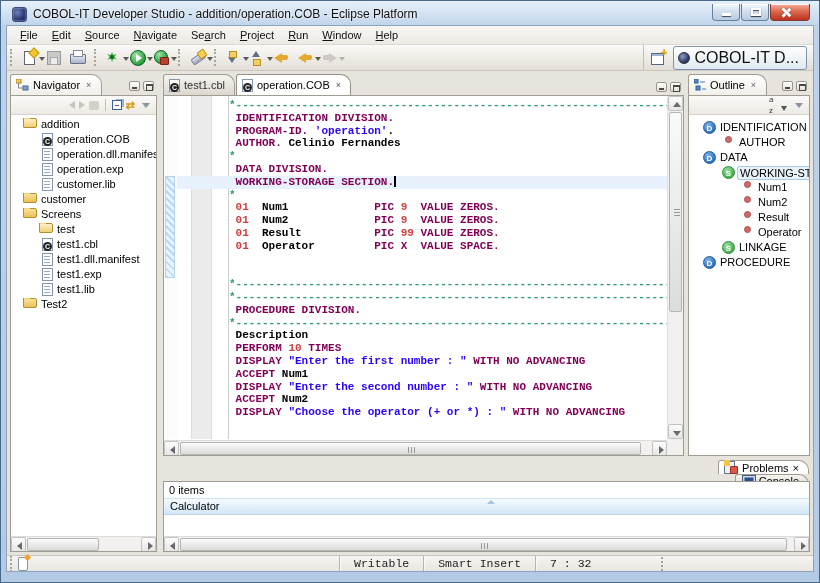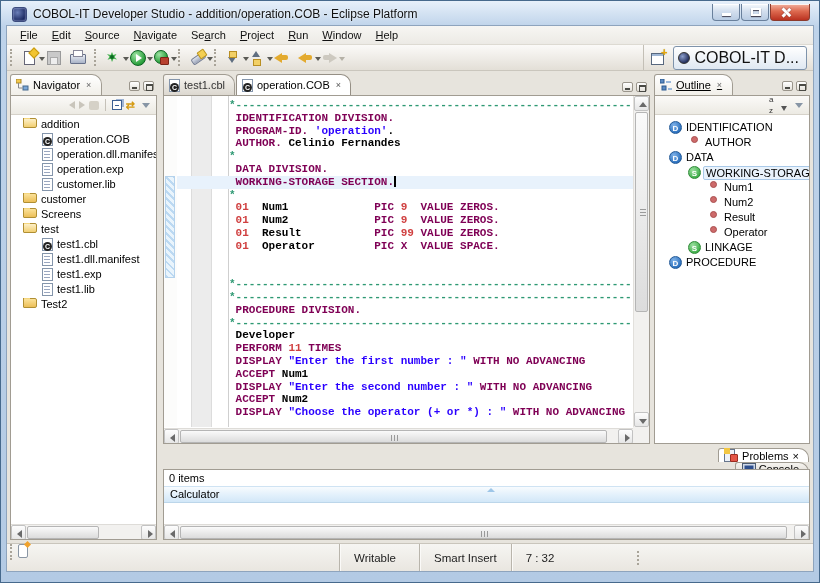--- a/index.html
+++ b/index.html
@@ -138,21 +138,21 @@
   .mline { position:absolute; left:64px; top:0; bottom:16px; width:1px; background:#cfcfcf; }
   .curline { position:absolute; left:13px; right:16px; height:13px; background:#e8f2fc; }
   .code { position:absolute; left:13px; top:0; right:16px; bottom:16px; overflow:hidden; padding:3px 0 0 52px; font-family:"Liberation Mono","DejaVu Sans Mono",monospace; font-size:11px; font-weight:bold; line-height:12.8px; }
   .code-line { height:12.8px; white-space:pre; }
   .code-line.current { background:#e8f2fc; margin-left:-52px; padding-left:52px; }
   .c-p { color:#000; } .c-k { color:#7f0055; } .c-s { color:#2a00ff; } .c-n { color:#d04040; } .c-c { color:#2e9973; }
   .caret { display:inline-block; width:1.5px; height:11px; background:#000; vertical-align:-2px; }
   .ecorner { position:absolute; right:0; bottom:0; width:16px; height:16px; background:#f2f1ef; }
 
   
-  .outline { width:156px; flex:none;text-decoration:underline; }
+  .outline { width:122px; flex:none; }
   .oi { width:13px; height:13px; flex:none; border-radius:50%; color:#fff; font-size:8px; font-weight:bold; text-align:center; line-height:13px; }
   .oi.od { background:radial-gradient(circle at 35% 30%,#7fb2e8,#2a6fbd 75%); border:1px solid #235a97; }
   .oi.os { background:radial-gradient(circle at 35% 30%,#9adf9f,#3fae49 75%); border:1px solid #2f8a38; }
   .oi-dot { width:7px; height:7px; flex:none; border-radius:50%; background:#cd6a6a; border:1px solid #a94f4f; margin:0 3px; }
   .tree-row.selected .sel-label { background:#e9f2fb; border:1px solid #a9c9e8; border-radius:2px; padding:0 2px; margin-left:-2px; }
   .az-sort { width:15px; height:15px; position:relative; font-size:8px; color:#333; }
   .az-sort::before { content:"a"; position:absolute; left:2px; top:-3px; }
   .az-sort::after { content:"z"; position:absolute; left:2px; bottom:-2px; }
   .az-arrow { width:0; height:0; border-left:3px solid transparent; border-right:3px solid transparent; border-top:5px solid #555; margin:6px 2px 0 -4px; }
 
@@ -169,21 +169,21 @@
   .console-icon::before { content:""; position:absolute; left:1px; top:0; width:12px; height:9px; background:#2e4f8e; border:1px solid #4a5a72; box-shadow:inset 0 0 0 1.5px #cfd9e8; }
   .console-icon::after { content:""; position:absolute; left:4px; bottom:0; width:6px; height:2px; background:#8a93a5; }
   .progress-icon { width:13px; height:13px; position:relative; }
   .progress-icon::before { content:""; position:absolute; left:0; top:1px; width:11px; height:11px; border-radius:50%; background:#f4f4f2; border:1px solid #8a8a86; }
   .progress-icon::after { content:""; position:absolute; left:6px; top:2px; width:5px; height:5px; background:#e8932c; border-radius:0 5px 0 0; }
   .items-row { height:16px; font-size:11px; padding:2px 5px 0; background:#fff; }
   .desc-header { height:17px; background:linear-gradient(#f7fbfe,#e2f0fb 55%,#d2e7f8); border-top:1px solid #cfe3f3; border-bottom:1px solid #bcd6ea; font-size:11px; padding:1px 0 0 6px; position:relative; }
   .desc-header::after { content:""; position:absolute; left:50%; top:1px; border-left:4px solid transparent; border-right:4px solid transparent; border-bottom:4px solid #9ec6e8; }
 
   
-  .statusbar { height:28px; background:linear-gradient(#f6f5f2,#e9e6e0); border-top:1px solid #c9c5bc; position:relative; display:flex; align-items:flex-start; font-size:11.5px; color:#222; }
+  .statusbar { height:16px; background:linear-gradient(#f6f5f2,#e9e6e0); border-top:1px solid #c9c5bc; position:relative; display:flex; align-items:center; font-size:11.5px; color:#222;font-family:Liberation Mono, monospace; }
   .sgrip { width:4px; height:16px; border-left:2px dotted #a9a499; margin:0 4px 0 3px; }
   .tray-icon { width:10px; height:14px; border:1px solid #8a96a4; border-radius:2px; background:#fff; position:relative; }
   .tray-icon::after { content:""; position:absolute; right:-3px; top:-3px; width:5px; height:5px; background:#f0a22c; transform:rotate(45deg); }
   .status-cells { position:absolute; left:332px; top:0; bottom:0; display:flex; align-items:stretch; }
   .scell { display:flex; align-items:center; padding:0 14px; border-left:1px solid #b9b5ac; box-shadow:inset 1px 0 0 #fbfaf8; min-width:80px; }
   .scell:last-of-type { border-right:1px solid #b9b5ac; }
   .sdots { width:5px; height:14px; border-left:2px dotted #a9a499; margin-left:46px; align-self:center; }
 </style>
 </head>
 <body>
@@ -336,21 +336,21 @@
                   <span class="tlabel">customer.lib</span>
                 </div>
                 <div class="tree-row" style="padding-left: 12px;">
                   <span class="nav-folder"></span>
                   <span class="tlabel">customer</span>
                 </div>
                 <div class="tree-row" style="padding-left: 12px;">
                   <span class="nav-folder"></span>
                   <span class="tlabel">Screens</span>
                 </div>
-                <div class="tree-row" style="padding-left: 12px;">
+                <div class="tree-row" style="padding-left: 28px;">
                   <span class="nav-folder open"></span>
                   <span class="tlabel">test</span>
                 </div>
                 <div class="tree-row" style="padding-left: 31px;">
                   <span class="cobol-file-icon"></span>
                   <span class="tlabel">test1.cbl</span>
                 </div>
                 <div class="tree-row" style="padding-left: 31px;">
                   <span class="file-icon"></span>
                   <span class="tlabel">test1.dll.manifest</span>
@@ -416,22 +416,22 @@
                     <div class="code-line"><span class="c-n"> 01</span><span class="c-p">  Num1             </span><span class="c-k">PIC </span><span class="c-n">9</span><span class="c-k">  VALUE ZEROS.</span></div>
                     <div class="code-line"><span class="c-n"> 01</span><span class="c-p">  Num2             </span><span class="c-k">PIC </span><span class="c-n">9</span><span class="c-k">  VALUE ZEROS.</span></div>
                     <div class="code-line"><span class="c-n"> 01</span><span class="c-p">  Result           </span><span class="c-k">PIC </span><span class="c-n">99</span><span class="c-k"> VALUE ZEROS.</span></div>
                     <div class="code-line"><span class="c-n"> 01</span><span class="c-p">  Operator         </span><span class="c-k">PIC X  VALUE SPACE.</span></div>
                     <div class="code-line"></div>
                     <div class="code-line"></div>
                     <div class="code-line"><span class="c-c">*----------------------------------------------------------------------------</span></div>
                     <div class="code-line"><span class="c-c">*----------------------------------------------------------------------------</span></div>
                     <div class="code-line"><span class="c-k"> PROCEDURE DIVISION.</span></div>
                     <div class="code-line"><span class="c-c">*----------------------------------------------------------------------------</span></div>
-                    <div class="code-line"><span class="c-p"> Developer</span></div>
-                    <div class="code-line"><span class="c-k"> PERFORM </span><span class="c-n">11</span><span class="c-k"> TIMES</span></div>
+                    <div class="code-line"><span class="c-p"> Description</span></div>
+                    <div class="code-line"><span class="c-k"> PERFORM </span><span class="c-n">10</span><span class="c-k"> TIMES</span></div>
                     <div class="code-line"><span class="c-k"> DISPLAY </span><span class="c-s">"Enter the first number : "</span><span class="c-k"> WITH NO ADVANCING</span></div>
                     <div class="code-line"><span class="c-k"> ACCEPT</span><span class="c-p"> Num1</span></div>
                     <div class="code-line"><span class="c-k"> DISPLAY </span><span class="c-s">"Enter the second number : "</span><span class="c-k"> WITH NO ADVANCING</span></div>
                     <div class="code-line"><span class="c-k"> ACCEPT</span><span class="c-p"> Num2</span></div>
                     <div class="code-line"><span class="c-k"> DISPLAY </span><span class="c-s">"Choose the operator (+ or *) : "</span><span class="c-k"> WITH NO ADVANCING</span></div>
                   </div>
                 <div class="vscroll" style="border-left:1px solid #e2e0dc;">
                   <span class="sb-btn sb-up"></span>
                   <span class="sb-btn sb-down"></span>
                   <span class="sb-thumb v" style="top:16px; height:200px;">

